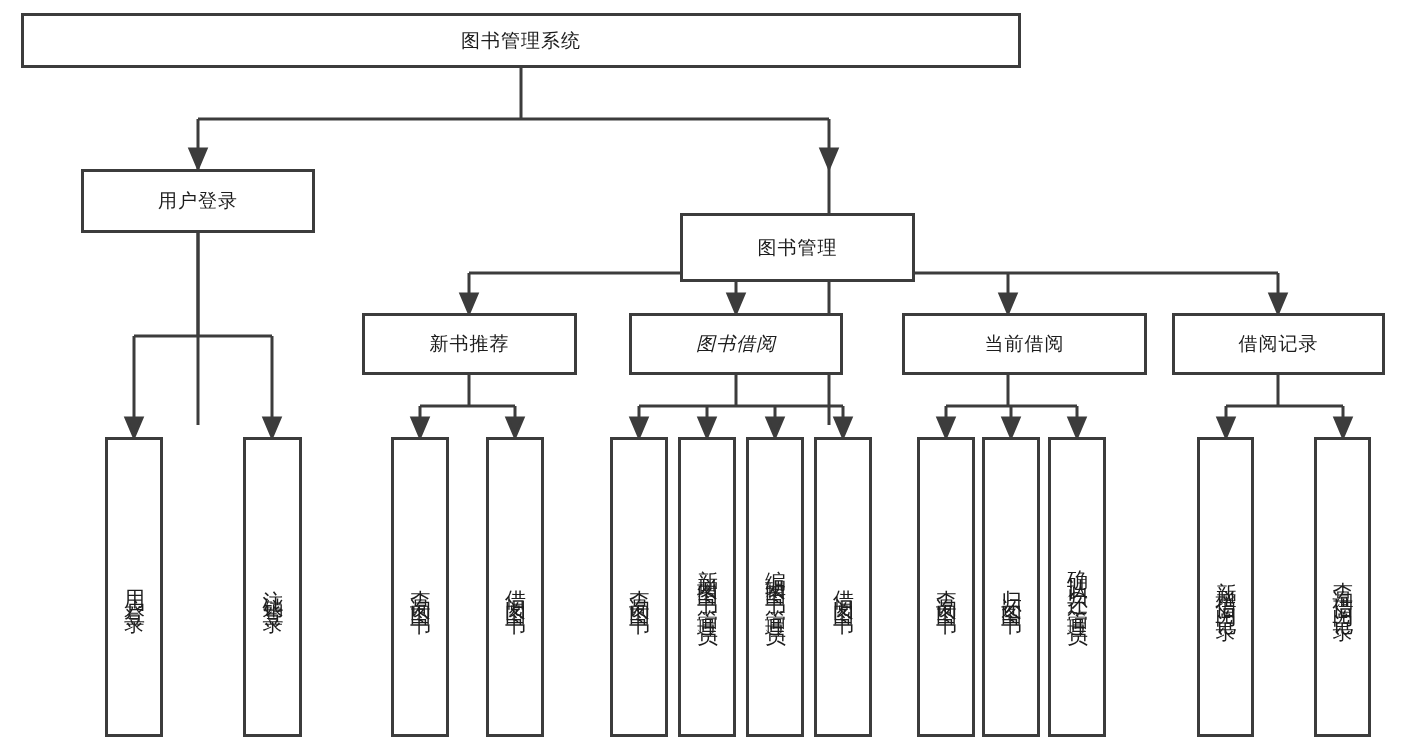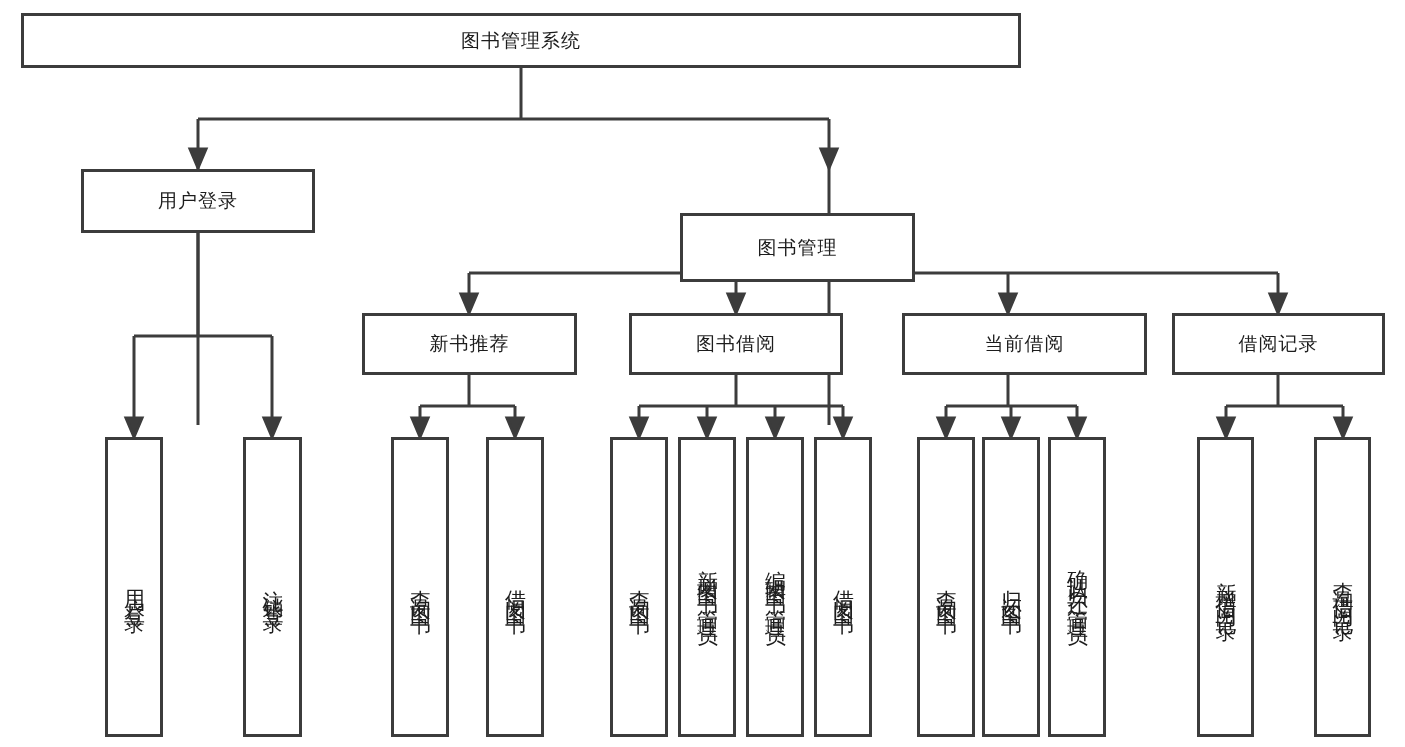--- a/index.html
+++ b/index.html
@@ -111,21 +111,21 @@
       <polygon points="1335,418 1351,418 1343,437"></polygon>
     </g>
   </svg>
 
   <div class="box h-box" style="left:21px; top:13px; width:1000px; height:55px;">图书管理系统</div>
 
   <div class="box h-box" style="left:81px; top:169px; width:234px; height:64px;">用户登录</div>
   <div class="box h-box" style="left:680px; top:169px; width:235px; height:69px;margin-top:44px;">图书管理</div>
 
   <div class="box h-box" style="left:362px; top:313px; width:215px; height:62px;">新书推荐</div>
-  <div class="box h-box" style="left:629px; top:313px; width:214px; height:62px;">图书借阅</div>
+  <div class="box h-box" style="left:629px; top:313px; width:214px; height:62px;font-style:italic;">图书借阅</div>
   <div class="box h-box" style="left:902px; top:313px; width:245px; height:62px;">当前借阅</div>
   <div class="box h-box" style="left:1172px; top:313px; width:213px; height:62px;">借阅记录</div>
 
   <div class="box v-box" style="left:105px; top:437px; width:58px; height:300px;">用户登录</div>
   <div class="box v-box" style="left:243px; top:437px; width:59px; height:300px;">注销登录</div>
 
   <div class="box v-box" style="left:391px; top:437px; width:58px; height:300px;">查询图书</div>
   <div class="box v-box" style="left:486px; top:437px; width:58px; height:300px;">借阅图书</div>
 
   <div class="box v-box" style="left:610px; top:437px; width:58px; height:300px;">查询图书</div>

